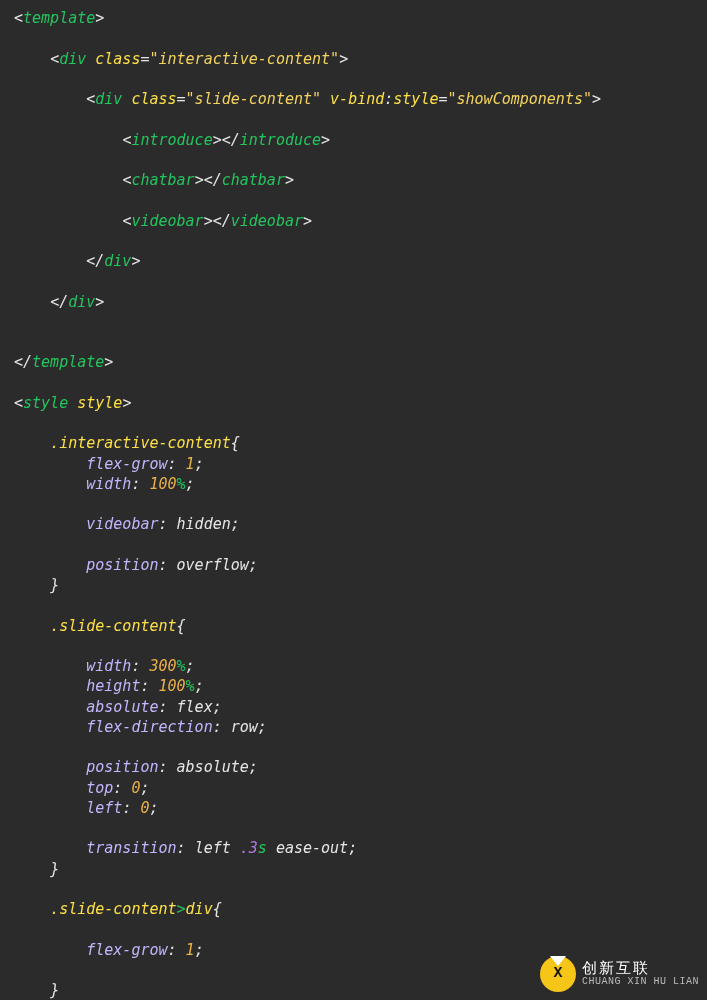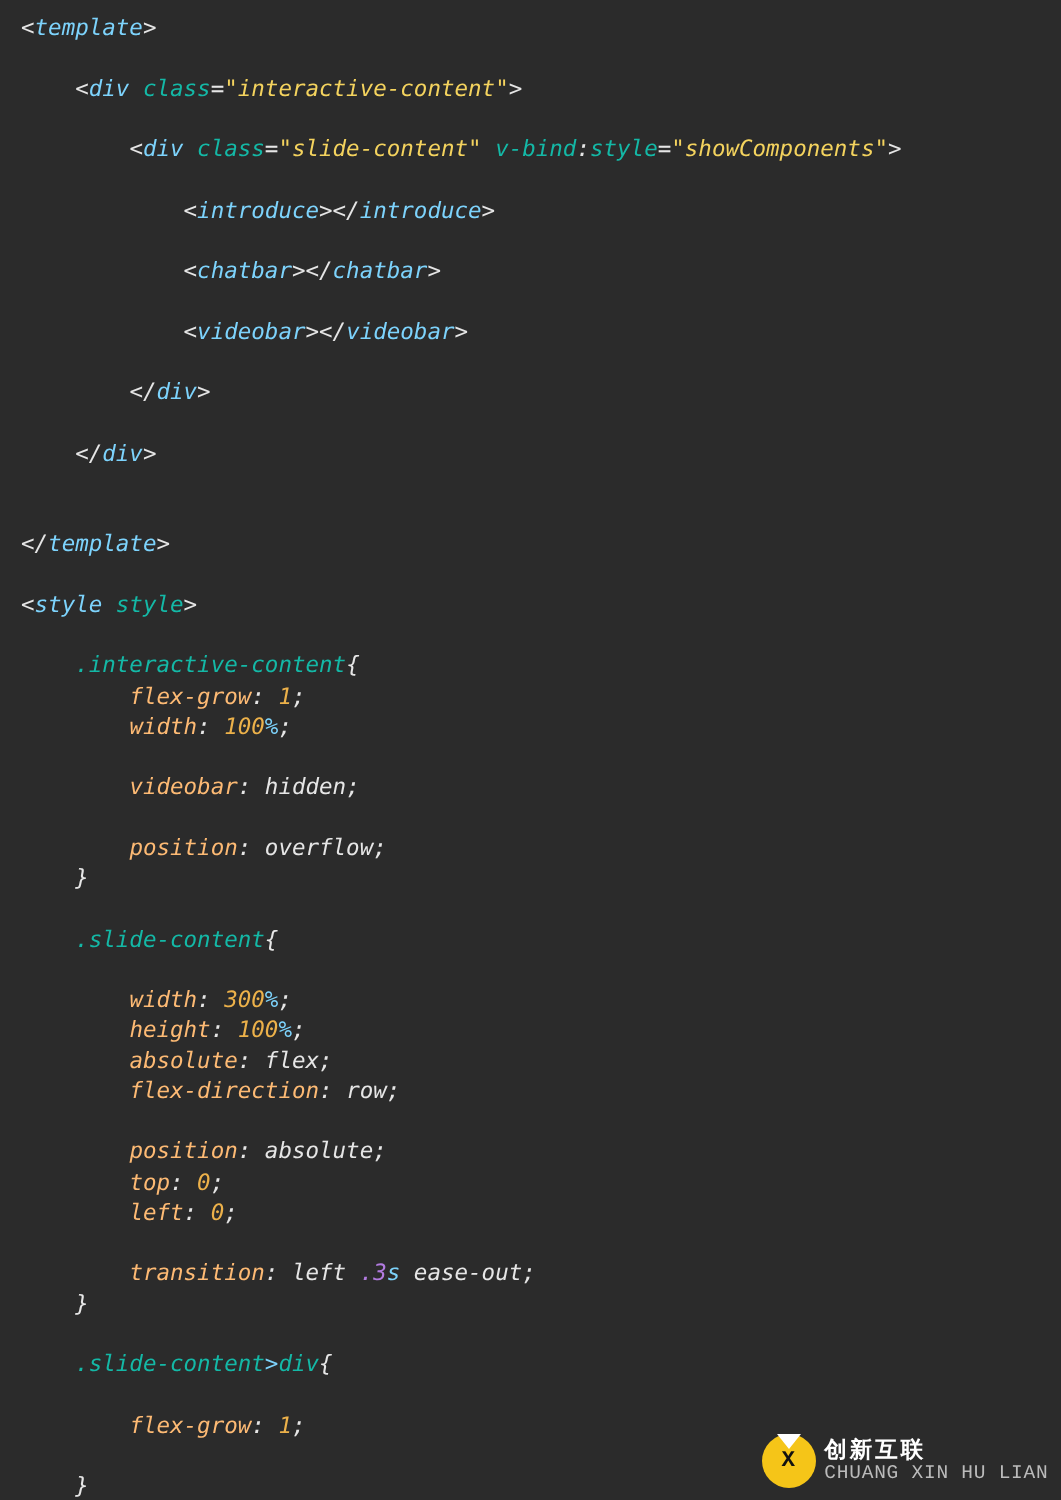--- a/index.html
+++ b/index.html
@@ -1,29 +1,29 @@
 <!DOCTYPE html>
 <html><head>
 <meta charset="utf-8">
 <style>
 html,body{margin:0;padding:0;background:#2b2b2b;color:#d4d4d4;font-family:Menlo,Consolas,"Courier New",monospace;font-size:15px;line-height:1.35;width:707px;height:1000px;overflow:hidden}
 pre{margin:0;padding:8px 14px;white-space:pre;font-style:italic}
-.pnk{color:#7dd3fc}
-.grn{color:#14b8a6}
-.cyan{color:#fdba74}
+.pnk{color:#22c55e}
+.grn{color:#fde047}
+.cyan{color:#c4b5fd}
 .wht{color:#e6e6e6}
 .pur{color:#b27be0}
 .num{color:#ecb14a}
 .yell{color:#f4d35e}
 .watermark{position:absolute;right:8px;bottom:8px;display:flex;align-items:center;gap:6px;color:#fff;font-style:normal}
 .wm-icon{width:36px;height:36px;border-radius:50%;background:#f5c518;display:flex;align-items:center;justify-content:center;font-weight:bold;color:#111;position:relative}
 .wm-icon::after{content:"";position:absolute;left:50%;top:0;width:0;height:0;border-left:8px solid transparent;border-right:8px solid transparent;border-top:10px solid #fff;transform:translateX(-50%)}
 .wm-text{display:flex;flex-direction:column;line-height:1}
-.wm-text .cn{font-size:15px;letter-spacing:2px;font-weight:700}
-.wm-text .py{font-size:13px;letter-spacing:0.5px;color:#bbb}
+.wm-text .cn{font-size:15px;letter-spacing:2px;font-weight:400}
+.wm-text .py{font-size:10px;letter-spacing:0.5px;color:#bbb}
 </style>
 </head>
 <body>
 
 <pre><span class="wht">&lt;</span><span class="pnk">template</span><span class="wht">&gt;</span>
 
     <span class="wht">&lt;</span><span class="pnk">div</span><span class="grn"> class</span><span class="wht">=</span><span class="yell">"interactive-content"</span><span class="wht">&gt;</span>
 
         <span class="wht">&lt;</span><span class="pnk">div</span><span class="grn"> class</span><span class="wht">=</span><span class="yell">"slide-content"</span><span class="grn"> v-bind</span><span class="wht">:</span><span class="grn">style</span><span class="wht">=</span><span class="yell">"showComponents"</span><span class="wht">&gt;</span>
 

